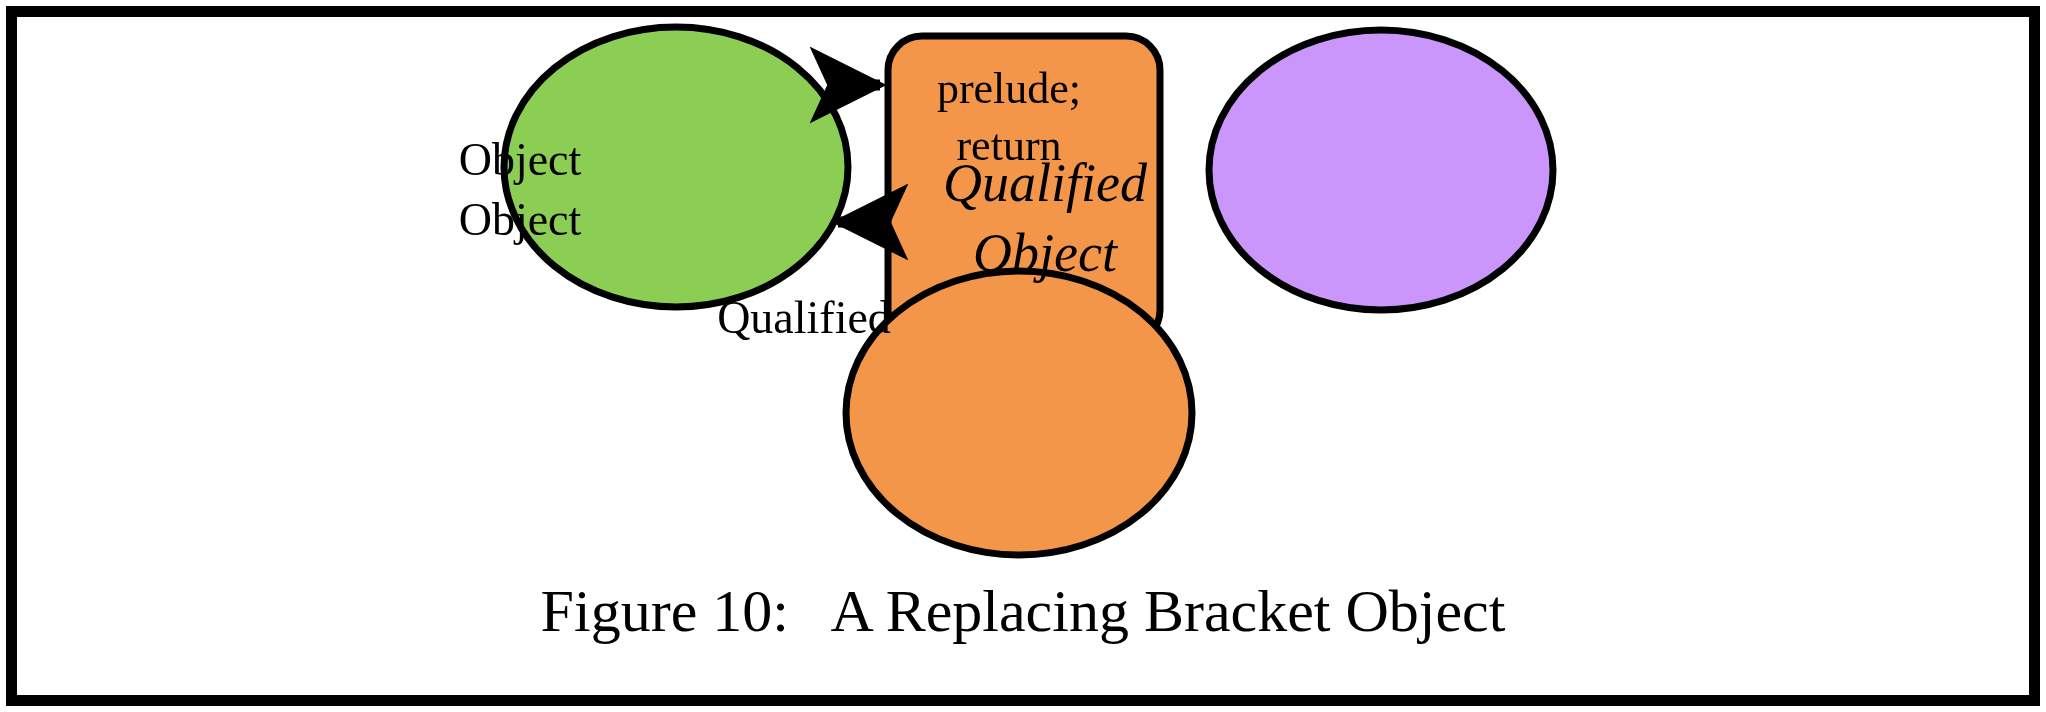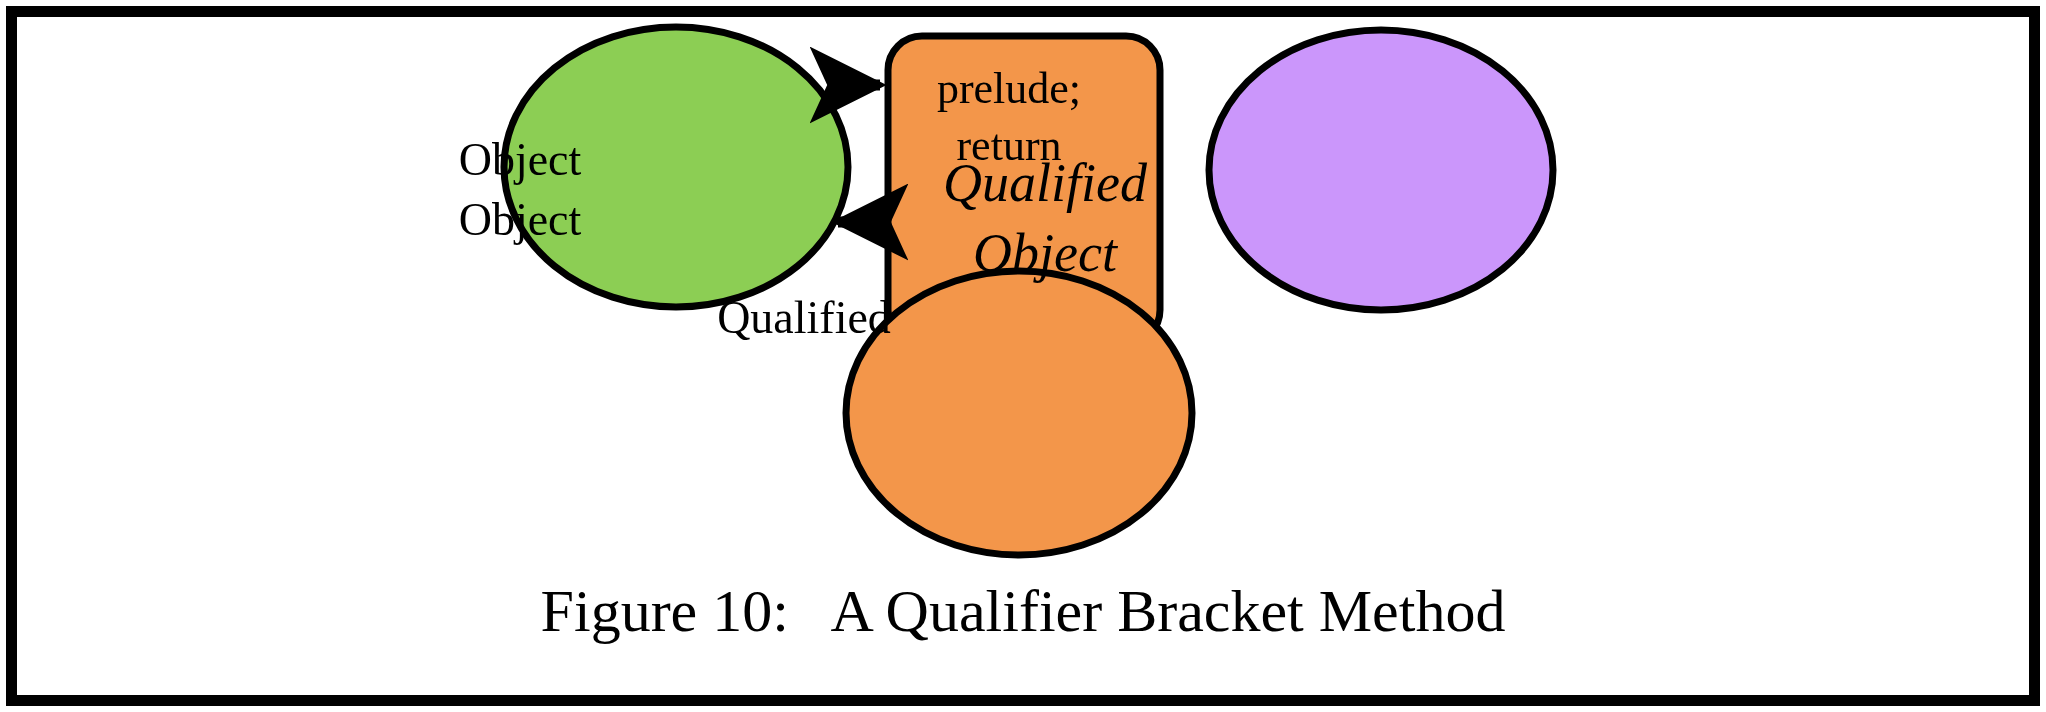--- a/index.html
+++ b/index.html
@@ -117,15 +117,15 @@
   </svg>
 
   <div class="node-label" id="label-client"><span>Object</span><br><span>Object</span></div>
 
   <div class="node-label" id="label-prelude"><span>prelude;</span><br><span>return</span></div>
 
   <div class="node-label" id="label-qualified"><span>Qualified</span><br><span>Object</span></div>
 
   <div class="node-label" id="label-qualifier">Qualified</div>
 
-  <div id="figure-caption">Figure 10:   A Qualifier Bracket Method</div>
+  <div id="figure-caption">Figure 10:   A Replacing Bracket Object</div>
 
 </div>
 
 </body></html>

